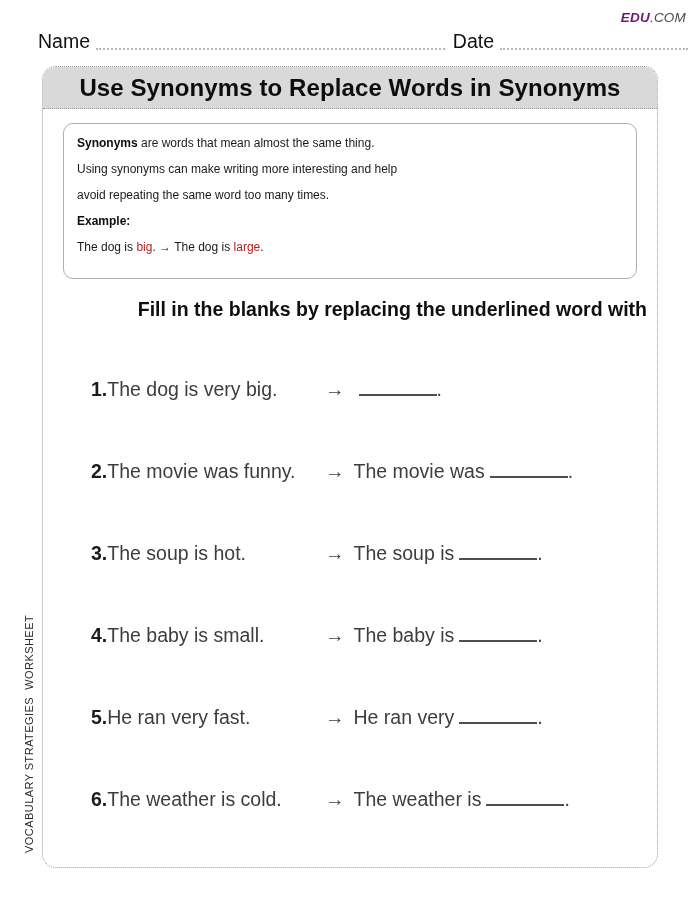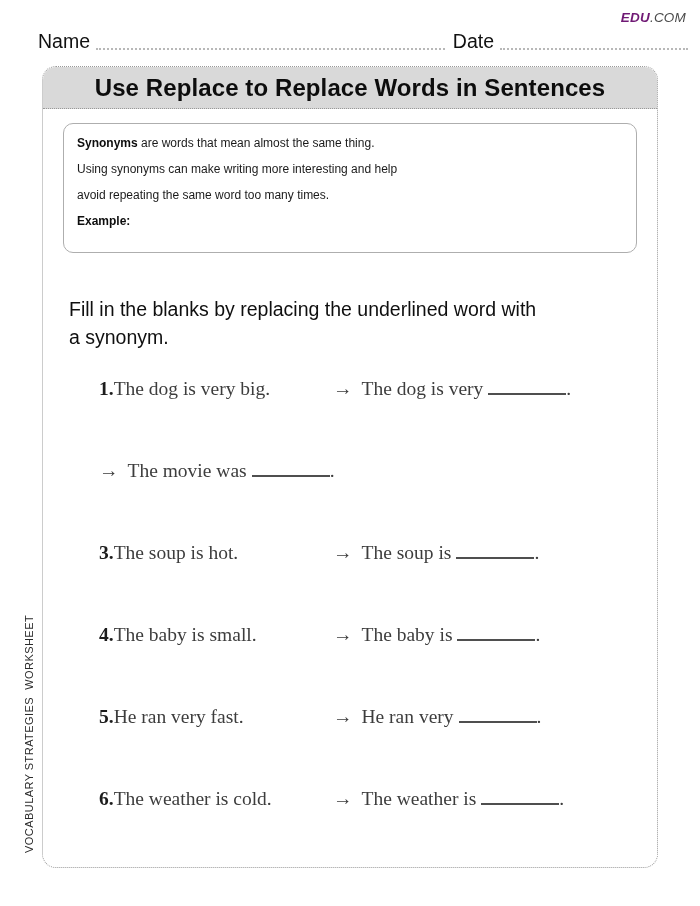--- a/index.html
+++ b/index.html
@@ -69,26 +69,27 @@
     padding: 6px 13px 18px 13px;
     font-size: 12px; line-height: 26px; color: #1a1a1a;
   }
   .bold { font-weight: bold; color: #0d0d0d; }
   .red { color: var(--accent-red); }
 
   
   .instruction {
     position: absolute; left: 26px; top: 228px;
     width: 578px;
-    font-weight: normal; font-size: 19.5px; line-height: 28px;
+    font-weight: bold; font-size: 19.5px; line-height: 28px;
     color: #0f0f0f;
-  }
-
-  
-  .exercises { position: absolute; left: 56px; top: 311px; right: 16px; font-family: Liberation Serif, serif; }
+    text-align: right;
+  }
+
+  
+  .exercises { position: absolute; left: 48px; top: 311px; right: 16px; }
   .row {
     display: flex; align-items: baseline;
     height: 27px; margin-bottom: 55px;
     font-size: 19.5px; color: var(--text-body);
     white-space: nowrap;
   }
   .row .left { flex: 0 0 234px; }
   .row .num { font-weight: bold; color: #1c1c1c; }
   .row .arrow { margin-right: 9px; color: #3a3a3a; }
   .blank {
@@ -120,46 +121,46 @@
   <div class="topline">
     <span class="lbl">Name</span>
     <span class="fill-line fill-name"></span>
     <span class="lbl">Date</span>
     <span class="fill-line fill-date"></span>
   </div>
 
   <div class="main-box">
 
     <div class="title-bar">
-      <span>Use Replace to Replace Words in Sentences</span>
+      <span>Use Synonyms to Replace Words in Synonyms</span>
     </div>
 
     <div class="intro-box">
       <div><span class="bold">Synonyms</span><span> are words that mean almost the same thing.</span></div>
       <div>Using synonyms can make writing more interesting and help</div>
       <div>avoid repeating the same word too many times.</div>
       <div class="bold">Example:</div>
+      <div><span>The dog is </span><span class="red">big</span><span>. → The dog is </span><span class="red">large</span><span>.</span></div>
     </div>
 
     <div class="instruction">
       <div>Fill in the blanks by replacing the underlined word with</div>
-      <div>a synonym.</div>
     </div>
 
     <div class="exercises">
 
       <div class="row">
         <span class="left"><span class="num">1.</span><span>The dog is very big.</span></span>
         <span class="arrow">→</span>
-        <span>The dog is very</span>
-        <span class="blank"></span>
-        <span>.</span>
-      </div>
-
-      <div class="row">
+        <span class="blank"></span>
+        <span>.</span>
+      </div>
+
+      <div class="row">
+        <span class="left"><span class="num">2.</span><span>The movie was funny.</span></span>
         <span class="arrow">→</span>
         <span>The movie was</span>
         <span class="blank"></span>
         <span>.</span>
       </div>
 
       <div class="row">
         <span class="left"><span class="num">3.</span><span>The soup is hot.</span></span>
         <span class="arrow">→</span>
         <span>The soup is</span>

